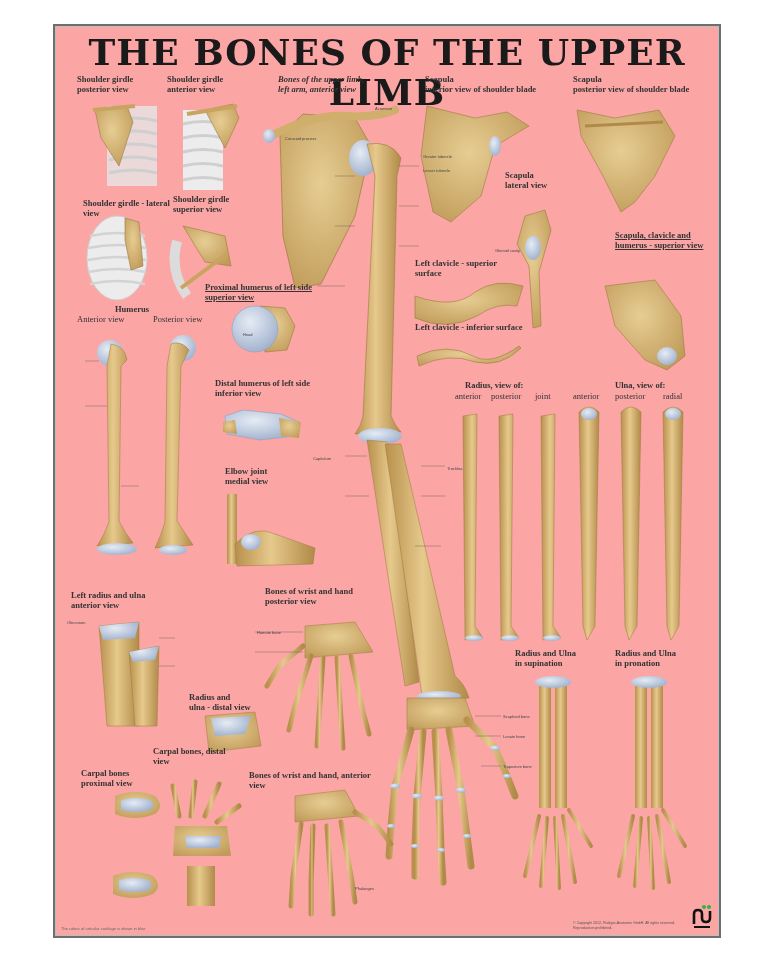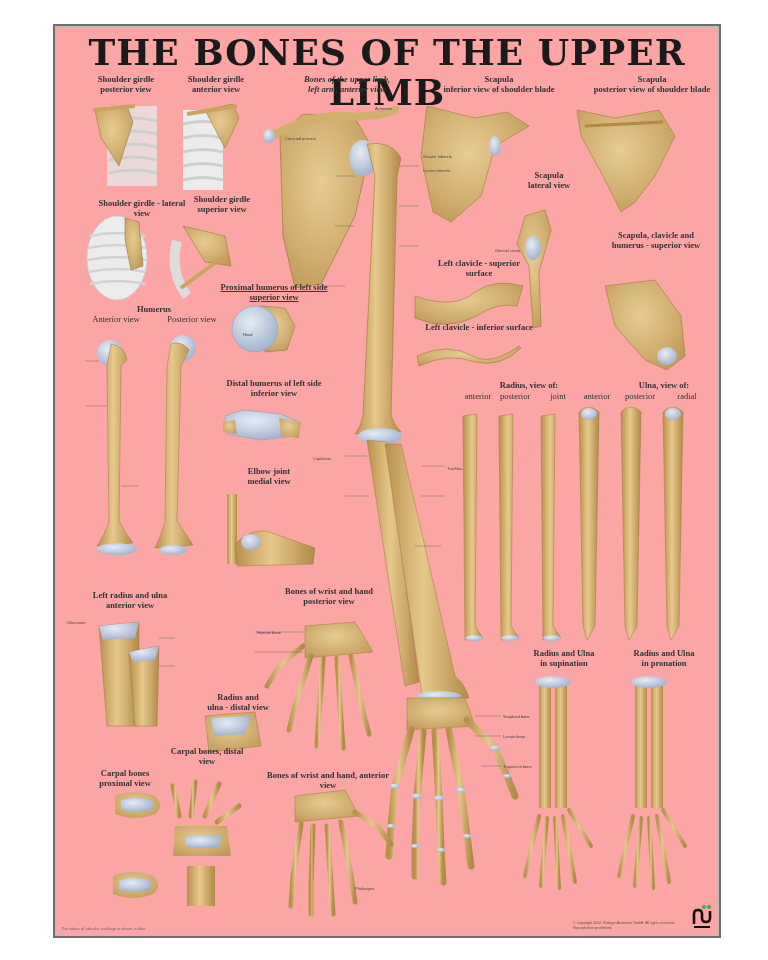--- a/index.html
+++ b/index.html
@@ -1,19 +1,19 @@
 <!DOCTYPE html>
 <html><head>
 <meta charset="utf-8">
 <style>
   html,body{margin:0;padding:0;background:#ffffff;}
   body{width:768px;height:960px;position:relative;overflow:hidden;font-family:"Liberation Serif",serif;}
   .poster{position:absolute;left:53px;top:24px;width:664px;height:910px;background:#fca5a5;border:2px solid #6e6e6e;box-shadow:0 0 0 1px #bdbdbd inset;}
   .title{position:absolute;left:0;top:6px;width:100%;text-align:center;font-family:"DejaVu Serif",serif;font-weight:bold;font-size:36px;letter-spacing:1px;color:#1a1a1a;line-height:40px;}
-  .cap{position:absolute;font-family:"Liberation Serif",serif;font-weight:bold;font-size:8.5px;line-height:10px;color:#333;text-align:center;margin-left:9px;}
+  .cap{position:absolute;font-family:"Liberation Serif",serif;font-weight:bold;font-size:8.5px;line-height:10px;color:#333;text-align:left;}
   .lbl{position:absolute;font-family:"Liberation Sans",sans-serif;font-size:4px;line-height:5px;color:#444;}
   svg.art{position:absolute;left:0;top:0;}
   .footer-note{position:absolute;left:6px;bottom:5px;font-family:"Liberation Sans",sans-serif;font-size:4px;color:#666;}
   .copyright{position:absolute;right:36px;bottom:6px;width:110px;font-family:"Liberation Sans",sans-serif;font-size:3.6px;line-height:4.5px;color:#555;}
   .logo{position:absolute;right:6px;bottom:6px;width:22px;height:26px;}
 </style>
 </head>
 <body>
 
 <div class="poster">
@@ -298,21 +298,21 @@
 left arm, anterior view</div>
   <div class="cap" style="left:370px;top:48px;width:130px;white-space:pre;">Scapula
 inferior view of shoulder blade</div>
   <div class="cap" style="left:518px;top:48px;width:140px;white-space:pre;">Scapula
 posterior view of shoulder blade</div>
   <div class="cap" style="left:28px;top:172px;width:100px;">Shoulder girdle - lateral view</div>
   <div class="cap" style="left:118px;top:168px;width:80px;white-space:pre;">Shoulder girdle
 superior view</div>
   <div class="cap" style="left:450px;top:144px;width:70px;white-space:pre;">Scapula
 lateral view</div>
-  <div class="cap" style="left:532px;top:204px;width:120px;white-space:pre;">Scapula, clavicle and
+  <div class="cap" style="left:560px;top:204px;width:120px;white-space:pre;text-decoration:underline;">Scapula, clavicle and
 humerus - superior view</div>
   <div class="cap" style="left:150px;top:256px;width:120px;white-space:pre;text-decoration:underline;">Proximal humerus of left side
 superior view</div>
   <div class="cap" style="left:360px;top:232px;width:110px;">Left clavicle - superior surface</div>
   <div class="cap" style="left:360px;top:296px;width:110px;">Left clavicle - inferior surface</div>
   <div class="cap" style="left:60px;top:278px;width:60px;">Humerus</div>
   <div class="cap" style="left:22px;top:288px;width:60px;font-weight:normal;">Anterior view</div>
   <div class="cap" style="left:98px;top:288px;width:60px;font-weight:normal;">Posterior view</div>
   <div class="cap" style="left:160px;top:352px;width:100px;white-space:pre;">Distal humerus of left side
 inferior view</div>

